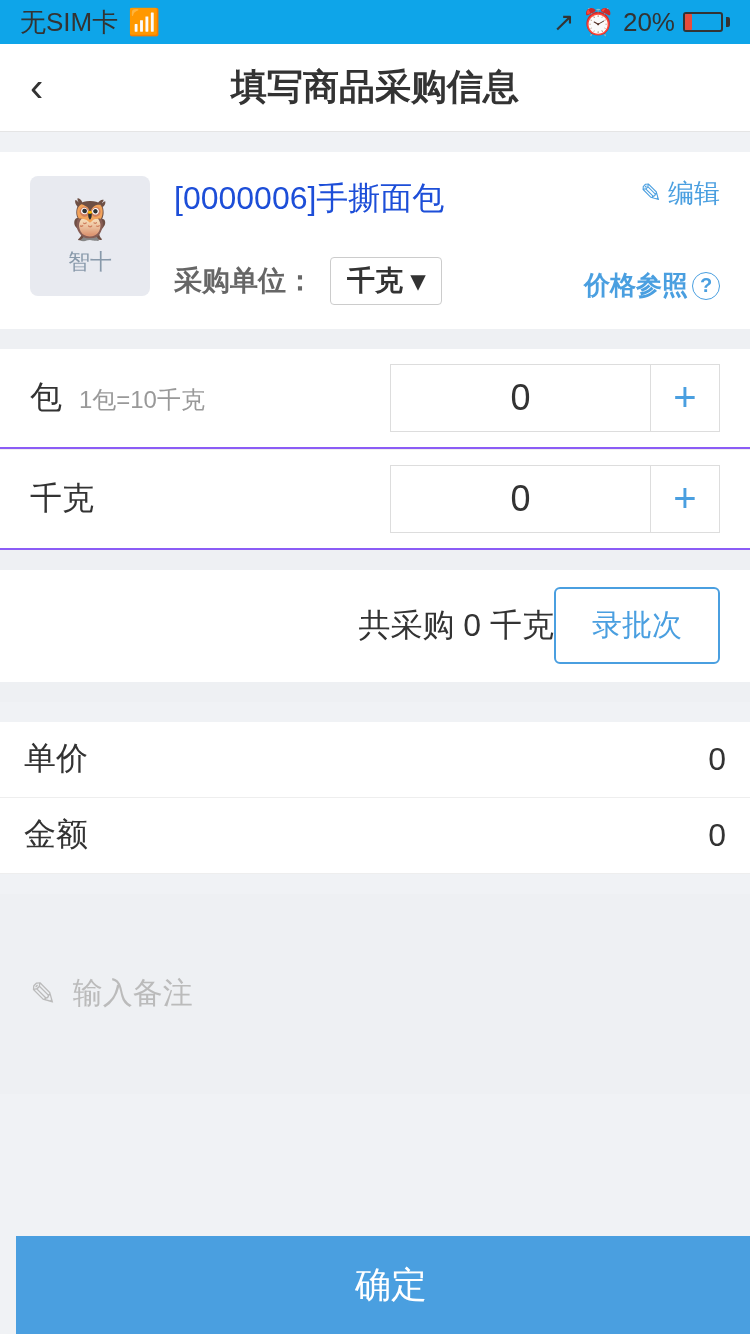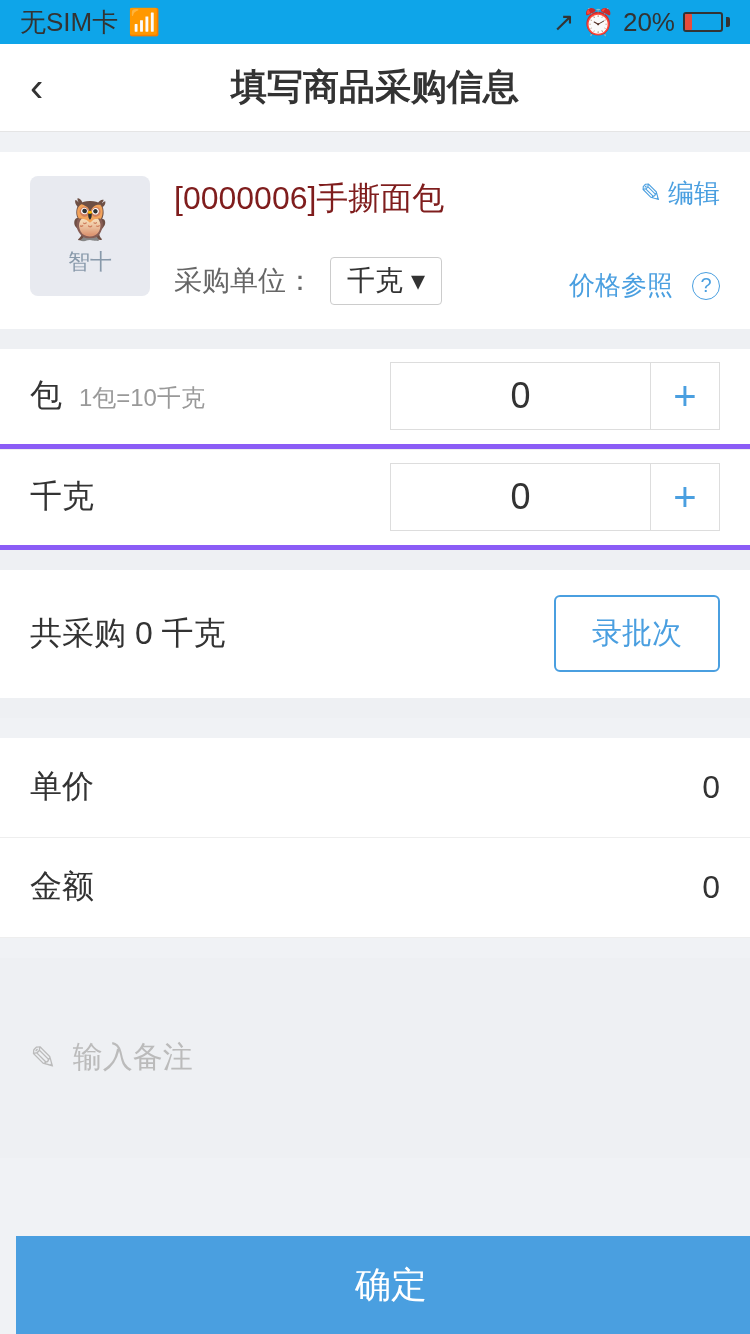--- a/index.html
+++ b/index.html
@@ -102,21 +102,21 @@
       color: #8899aa;
       font-size: 22px;
     }
     .product-thumb .owl-icon {
       font-size: 40px;
       margin-bottom: 4px;
     }
     .product-info { flex: 1; }
     .product-name {
       font-size: 32px;
-      color: #7f1d1d;
+      color: #1d4ed8;
       margin-bottom: 20px;
       line-height: 1.4;
     }
     .product-unit {
       display: flex;
       align-items: center;
       gap: 16px;
       font-size: 28px;
       color: #666;
     }
@@ -137,40 +137,40 @@
       display: flex;
       align-items: center;
       gap: 6px;
       white-space: nowrap;
     }
     .price-ref {
       font-size: 26px;
       color: #4a9fe0;
       display: flex;
       align-items: center;
-      gap: 19px;
+      gap: 4px;
       margin-top: 10px;
     }
 
     
     .section-divider {
       height: 20px;
       background: #eef0f3;
     }
 
     
     .input-section {
       background: #fff;
     }
     .input-row {
       display: flex;
       align-items: center;
       padding: 0 30px;
       height: 100px;
-      border-bottom: 5px solid #8b5cf6;
+      border-bottom: 2px solid #8b5cf6;
     }
     .input-row-label {
       font-size: 32px;
       color: #333;
       flex: 1;
     }
     .input-row-sublabel {
       font-size: 24px;
       color: #999;
       margin-left: 8px;
@@ -196,23 +196,23 @@
       color: #4a9fe0;
       cursor: pointer;
       background: #fff;
     }
 
     
     .total-row {
       background: #fff;
       display: flex;
       align-items: center;
-      justify-content: space-between;
+      justify-content: flex-end;
       padding: 0 30px;
-      height: 128px;
+      height: 112px;
     }
     .total-text {
       font-size: 32px;
       color: #333;
     }
     .record-btn {
       border: 2px solid #4a9fe0;
       color: #4a9fe0;
       background: #fff;
       padding: 16px 36px;
@@ -223,22 +223,22 @@
 
     
     .price-section {
       background: #fff;
       margin-top: 20px;
     }
     .price-row {
       display: flex;
       align-items: center;
       justify-content: space-between;
-      padding: 0 30px;
-      height: 100px;
+      padding: 0 24px;
+      height: 76px;
       border-bottom: 1px solid #eee;
       font-size: 32px;
       color: #333;
       text-align: center;
     }
     .price-row-value {
       font-size: 32px;
       color: #333;
     }
 
@@ -317,21 +317,21 @@
       <div>智十</div>
     </div>
     <div class="product-info">
       <div style="display:flex; justify-content:space-between; align-items:flex-start; margin-bottom:16px;">
         <div class="product-name">[0000006]手撕面包</div>
         <div class="product-edit">
           <span>✎</span>
           <span>编辑</span>
         </div>
       </div>
-      <div style="display:flex; justify-content:space-between; align-items:center;">
+      <div style="display:flex; justify-content:space-between; align-items:center;font-weight:bold;">
         <div class="product-unit">
           <span>采购单位：</span>
           <div class="unit-selector">
             <span>千克</span>
             <span>▾</span>
           </div>
         </div>
         <div class="price-ref">
           <span>价格参照</span>
           <span style="border:1px solid #4a9fe0; border-radius:50%; width:28px; height:28px; display:inline-flex; align-items:center; justify-content:center; font-size:20px;">?</span>

